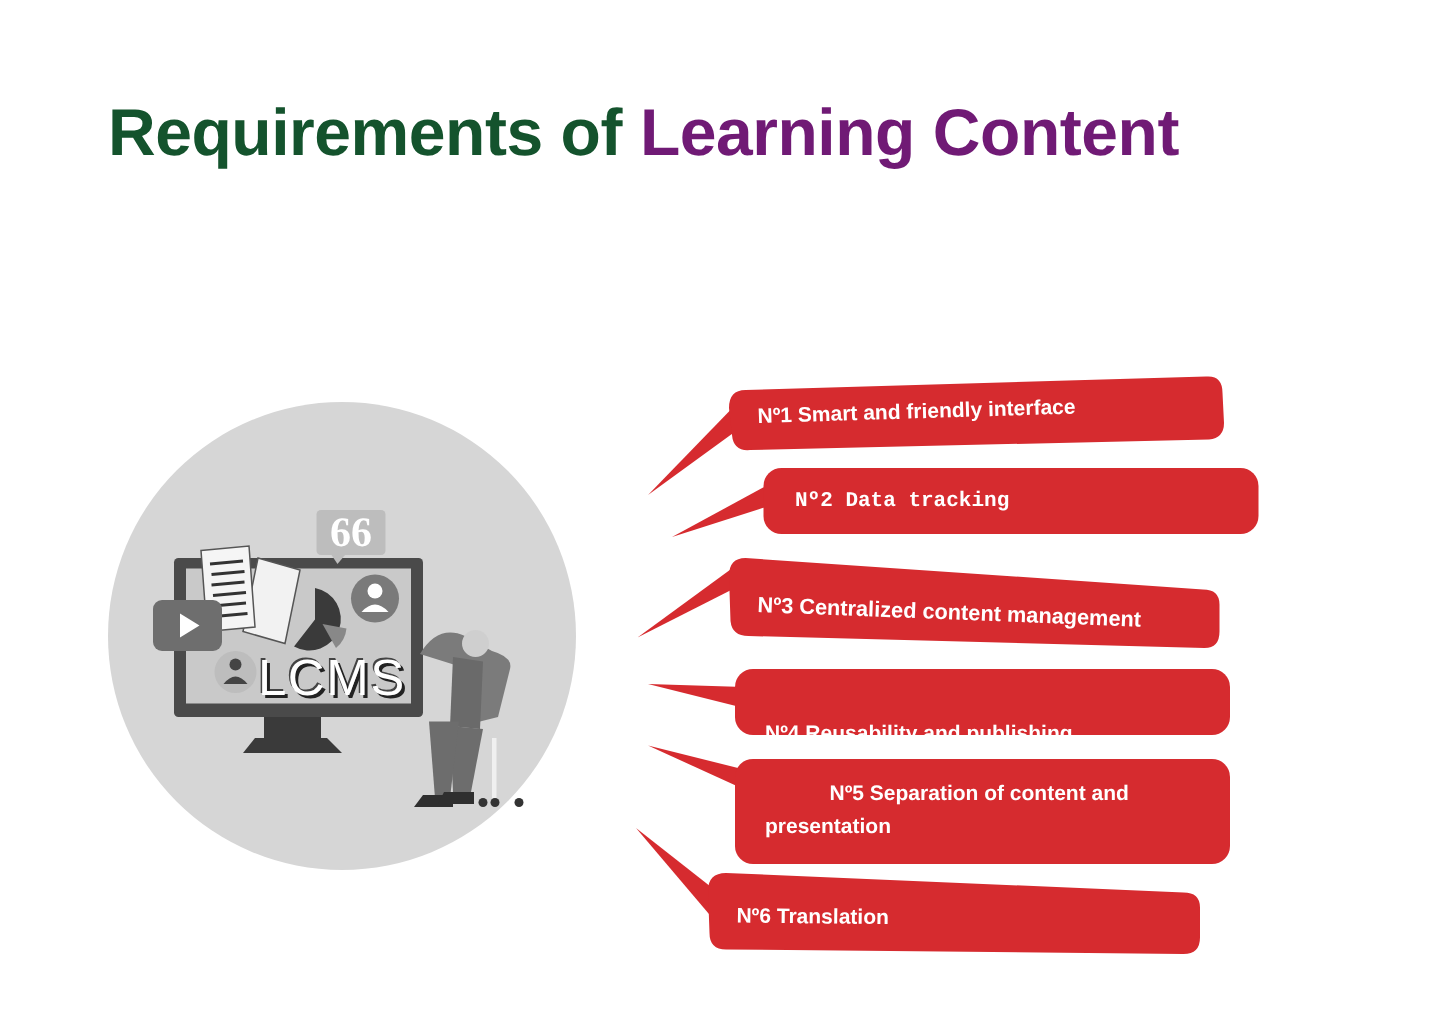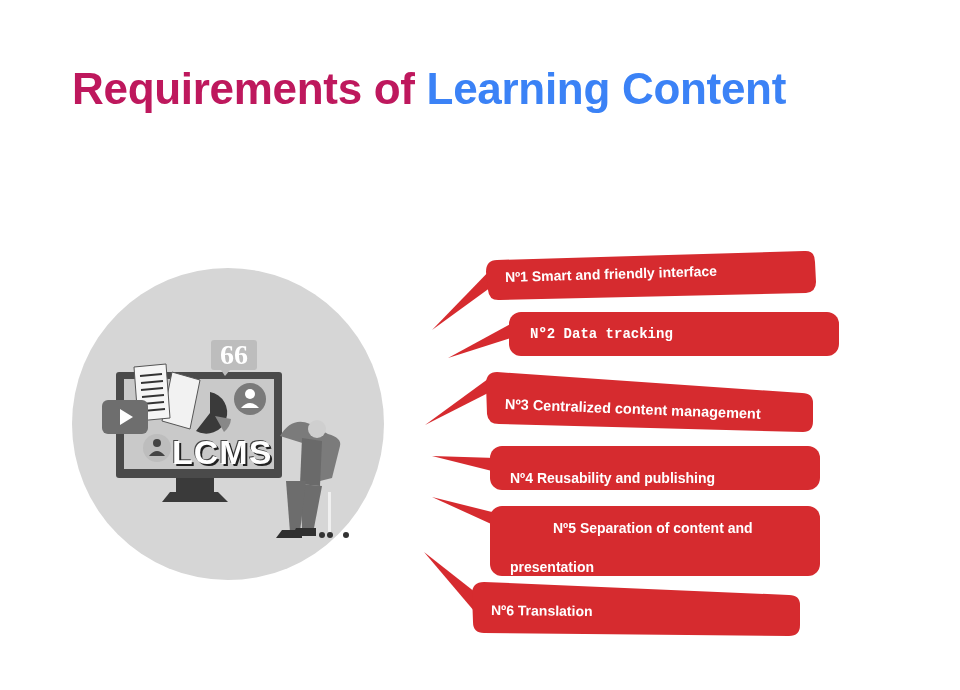--- a/index.html
+++ b/index.html
@@ -1,23 +1,23 @@
 <!DOCTYPE html>
 <html><head>
 <meta charset="utf-8">
 <style>
   html,body{margin:0;padding:0;background:#ffffff;}
   body{width:960px;height:690px;position:relative;overflow:hidden;font-family:"Liberation Sans",sans-serif;}
   .title{position:absolute;left:72px;top:62px;margin:0;font-size:44px;line-height:54px;font-weight:bold;letter-spacing:-0.3px;}
-  .title .dark{color:#be185d;}
-  .title .red{color:#3b82f6;}
+  .title .dark{color:#14532d;}
+  .title .red{color:#701a75;}
   #bubbles{position:absolute;left:0;top:0;}
   .bubble-text{position:absolute;color:#ffffff;font-weight:bold;font-size:14px;line-height:22px;white-space:nowrap;transform-origin:left center;}
   .illus{position:absolute;left:70px;top:266px;width:316px;height:316px;}
-  .lcms-label{position:absolute;left:172px;top:433px;font-size:34px;font-weight:bold;color:#ffffff;letter-spacing:1px;text-shadow:2px 2px 0 #222, -1px -1px 0 #444;}
+  .lcms-label{position:absolute;left:172px;top:433px;font-size:34px;font-weight:normal;color:#ffffff;letter-spacing:1px;text-shadow:2px 2px 0 #222, -1px -1px 0 #444;}
 </style>
 </head>
 <body>
 
 <h1 class="title"><span class="dark">Requirements of </span><span class="red">Learning Content</span><br></h1>
 
 <svg class="illus" viewBox="0 0 316 316" width="316" height="316">
   <circle cx="158" cy="158" r="156" fill="#d6d6d6"></circle>
 
   <g>
@@ -109,16 +109,16 @@
     <g>
       <path d="M424 552 L480 618 L480 596 Z"></path>
       <path d="M484 582 Q472 582 472 594 L473 622 Q473 633 484 633 L789 636 Q800 636 800 625 L800 605 Q800 595 789 595 Z"></path>
     </g>
   </g>
 </svg>
 
 <div class="bubble-text" style="left:505px;top:266px;transform:rotate(-1.7deg);">Nº1 Smart and friendly interface</div>
 <div class="bubble-text" style="left:530px;top:323px;font-family:Liberation Mono, monospace;">Nº2 Data tracking</div>
 <div class="bubble-text" style="left:505px;top:393px;transform:rotate(2.2deg);font-size:14.5px;">Nº3 Centralized content management</div>
-<div class="bubble-text" style="left:510px;top:467px;">Nº4 Reusability and publishing</div>
+<div class="bubble-text" style="left:510px;top:477px;">Nº4 Reusability and publishing</div>
 <div class="bubble-text" style="left:510px;top:517px;padding-left:43px;">Nº5 Separation of content and</div>
-<div class="bubble-text" style="left:510px;top:556px;">presentation</div>
+<div class="bubble-text" style="left:510px;top:539px;">presentation</div>
 <div class="bubble-text" style="left:491px;top:599px;transform:rotate(0.6deg);">Nº6 Translation</div>
 
 </body></html>

